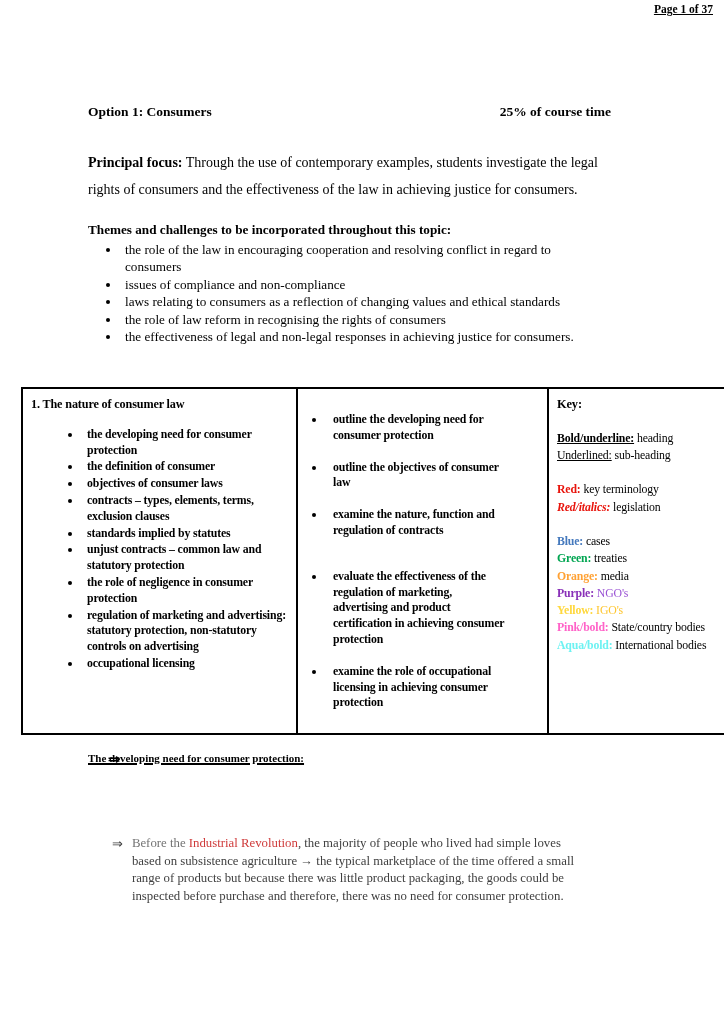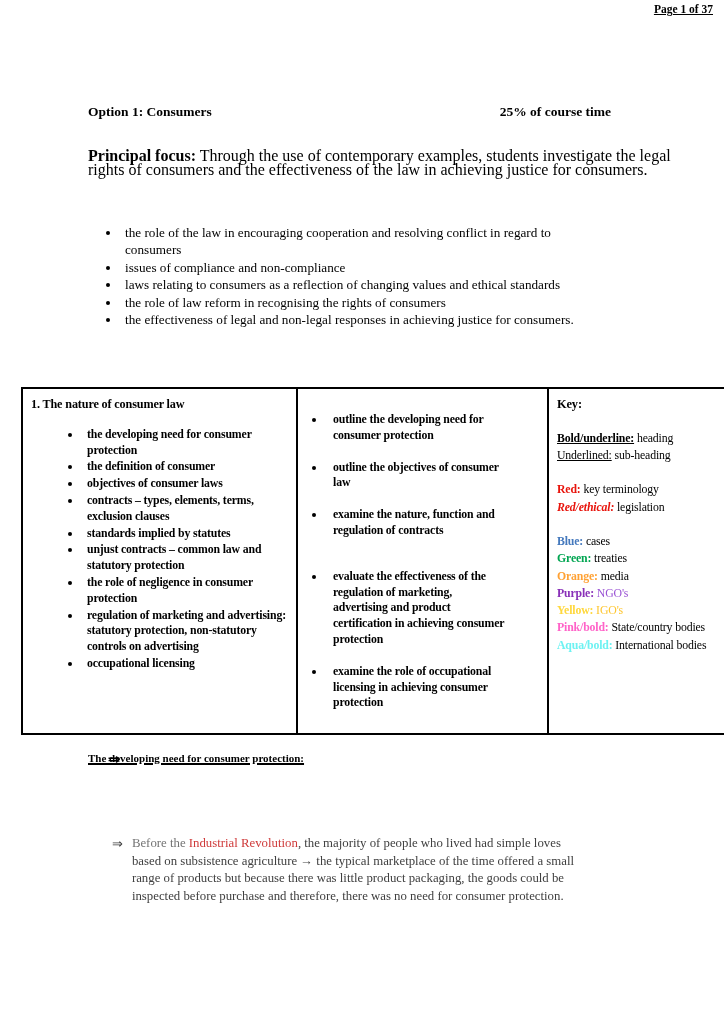--- a/index.html
+++ b/index.html
@@ -18,21 +18,21 @@
   }
 
   .opt-row{
     position:absolute;top:104px;left:88px;width:523px;
     display:flex;justify-content:space-between;
     font-size:13.5px;font-weight:bold;
   }
 
   .focus{
     position:absolute;top:149px;left:88px;width:585px;margin:0;
-    font-size:16px;line-height:14px;white-space:pre-line;
+    font-size:14px;line-height:27px;white-space:pre-line;
   }
 
   .themes{position:absolute;top:222px;left:88px;width:612px;font-size:13.2px;}
   .themes-heading{font-weight:bold;margin-bottom:3px;}
   .themes ul{margin:2px 0 0 0;padding-left:33px;}
   .themes li{white-space:pre-line;line-height:17.4px;padding-left:4px;}
 
   table.syllabus{
     position:absolute;top:387px;left:21px;width:681px;height:330px;
     border-collapse:collapse;table-layout:fixed;
@@ -84,20 +84,21 @@
 
 <div class="opt-row">
     <span>Option 1: Consumers</span>
     <span>25% of course time</span>
   </div>
 
 <p class="focus"><span class="b">Principal focus:</span><span> Through the use of contemporary examples, students investigate the legal
 rights of consumers and the effectiveness of the law in achieving justice for consumers.</span></p>
 
 <div class="themes">
+  <div class="themes-heading">Themes and challenges to be incorporated throughout this topic:</div>
   <ul>
     <li>the role of the law in encouraging cooperation and resolving conflict in regard to
 consumers</li>
     <li>issues of compliance and non-compliance</li>
     <li>laws relating to consumers as a reflection of changing values and ethical standards</li>
     <li>the role of law reform in recognising the rights of consumers</li>
     <li>the effectiveness of legal and non-legal responses in achieving justice for consumers.</li>
   </ul>
 </div>
 
@@ -143,21 +144,21 @@
       </ul>
     </td>
     <td class="col3">
       <div class="key-heading b">Key:</div>
       <div class="key-group">
         <div class="key-line"><span class="lbl u">Bold/underline:</span><span class="desc"> heading</span></div>
         <div class="key-line"><span class="lbl nb u">Underlined:</span><span class="desc"> sub-heading</span></div>
       </div>
       <div class="key-group">
         <div class="key-line"><span class="lbl" style="color: rgb(232, 20, 12);">Red:</span><span class="desc"> key terminology</span></div>
-        <div class="key-line"><span class="lbl i" style="color: rgb(232, 20, 12);">Red/ethical:</span><span class="desc"> legislation</span></div>
+        <div class="key-line"><span class="lbl i" style="color: rgb(232, 20, 12);">Red/italics:</span><span class="desc"> legislation</span></div>
       </div>
       <div class="key-group">
         <div class="key-line"><span class="lbl" style="color: rgb(69, 121, 189);">Blue:</span><span class="desc"> cases</span></div>
         <div class="key-line"><span class="lbl" style="color: rgb(0, 165, 81);">Green:</span><span class="desc"> treaties</span></div>
         <div class="key-line"><span class="lbl" style="color: rgb(255, 161, 51);">Orange:</span><span class="desc"> media</span></div>
         <div class="key-line"><span class="lbl" style="color: rgb(137, 48, 184);">Purple:</span><span class="desc b" style="color: rgb(154, 83, 212);"> NGO's</span></div>
         <div class="key-line"><span class="lbl" style="color: rgb(255, 216, 61);">Yellow:</span><span class="desc b" style="color: rgb(254, 198, 47);"> IGO's</span></div>
         <div class="key-line"><span class="lbl" style="color: rgb(255, 99, 200);">Pink/bold:</span><span class="desc"> State/country bodies</span></div>
         <div class="key-line"><span class="lbl" style="color: rgb(108, 242, 242);">Aqua/bold:</span><span class="desc"> International bodies</span></div>
       </div>

